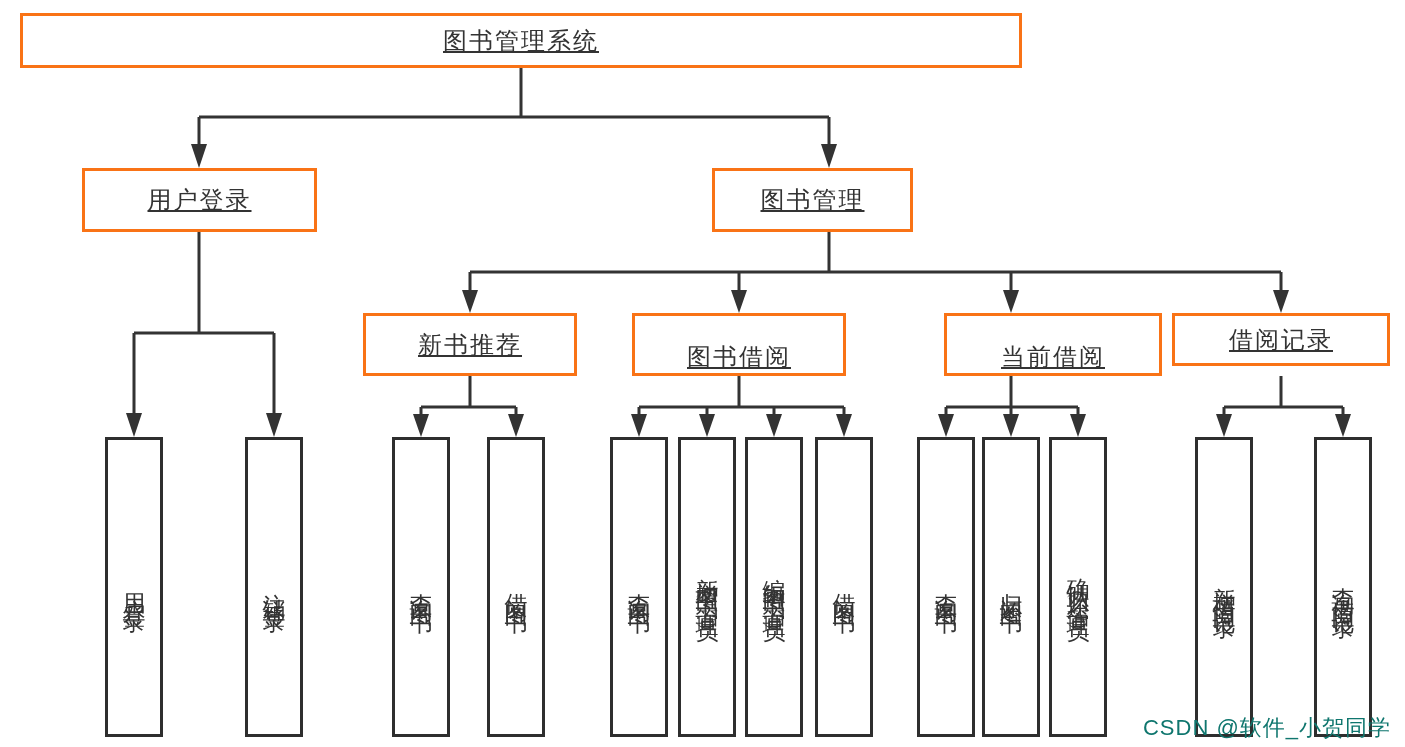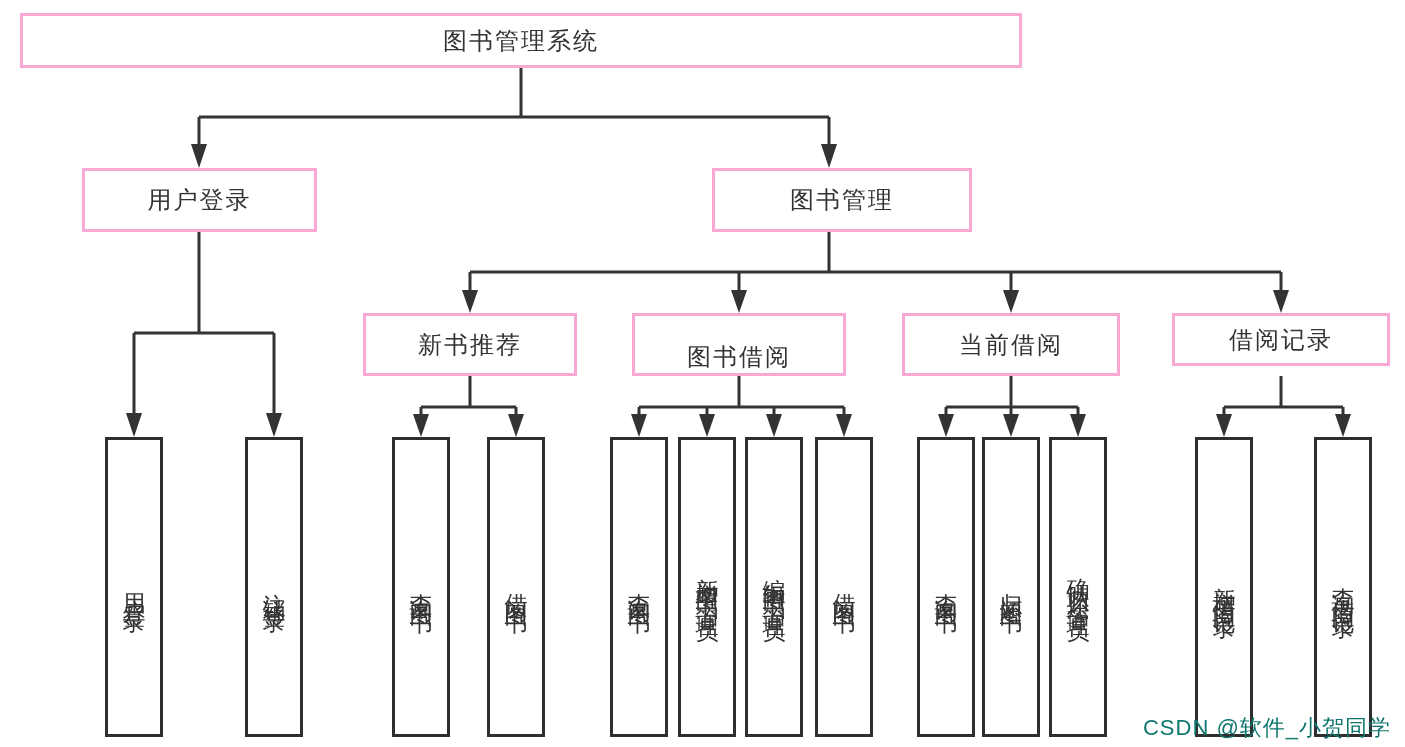--- a/index.html
+++ b/index.html
@@ -11,29 +11,30 @@
     height: 747px;
     background: #ffffff;
     overflow: hidden;
   }
   svg.wires { position: absolute; left: 0; top: 0; z-index: 1; }
   svg.wires path.wire { stroke: #333333; stroke-width: 3; fill: none; }
   svg.wires path.arrow { fill: #333333; stroke: none; }
   .node {
     position: absolute;
     background: #ffffff;
-    border: 3px solid #f9a8d4;
+    border: 3px solid #f97316;
     display: flex;
     align-items: center;
     justify-content: center;
     font-size: 24px;
     color: #333333;
     letter-spacing: 2px;
     z-index: 2;
     white-space: nowrap;
+    text-decoration: underline;
   }
   .vnode {
     position: absolute;
     top: 437px;
     height: 300px;
     width: 58px;
     background: #ffffff;
     border: 3px solid #2e2e2e;
     display: flex;
     align-items: center;
@@ -113,31 +114,31 @@
     </g>
   </svg>
 
   <div class="node" style="left:20px; top:13px; width:1002px; height:55px;">
     <span>图书管理系统</span>
   </div>
 
   <div class="node" style="left:82px; top:168px; width:235px; height:64px;">
     <span>用户登录</span>
   </div>
-  <div class="node" style="left:712px; top:168px; width:260px; height:64px;">
+  <div class="node" style="left:712px; top:168px; width:201px; height:64px;">
     <span>图书管理</span>
   </div>
 
   <div class="node" style="left:363px; top:313px; width:214px; height:63px;align-items:center;">
     <span>新书推荐</span>
   </div>
   <div class="node" style="left:632px; top:313px; width:214px; height:63px;align-items:flex-end;">
     <span>图书借阅</span>
   </div>
-  <div class="node" style="left:902px; top:313px; width:218px; height:63px;">
+  <div class="node" style="left:944px; top:313px; width:218px; height:63px;align-items:flex-end;">
     <span>当前借阅</span>
   </div>
   <div class="node" style="left:1172px; top:313px; width:218px; height:53px;">
     <span>借阅记录</span>
   </div>
 
   <div class="vnode" style="left:105px;">
     <span class="vtext">用户登录</span>
   </div>
   <div class="vnode" style="left:245px;">

